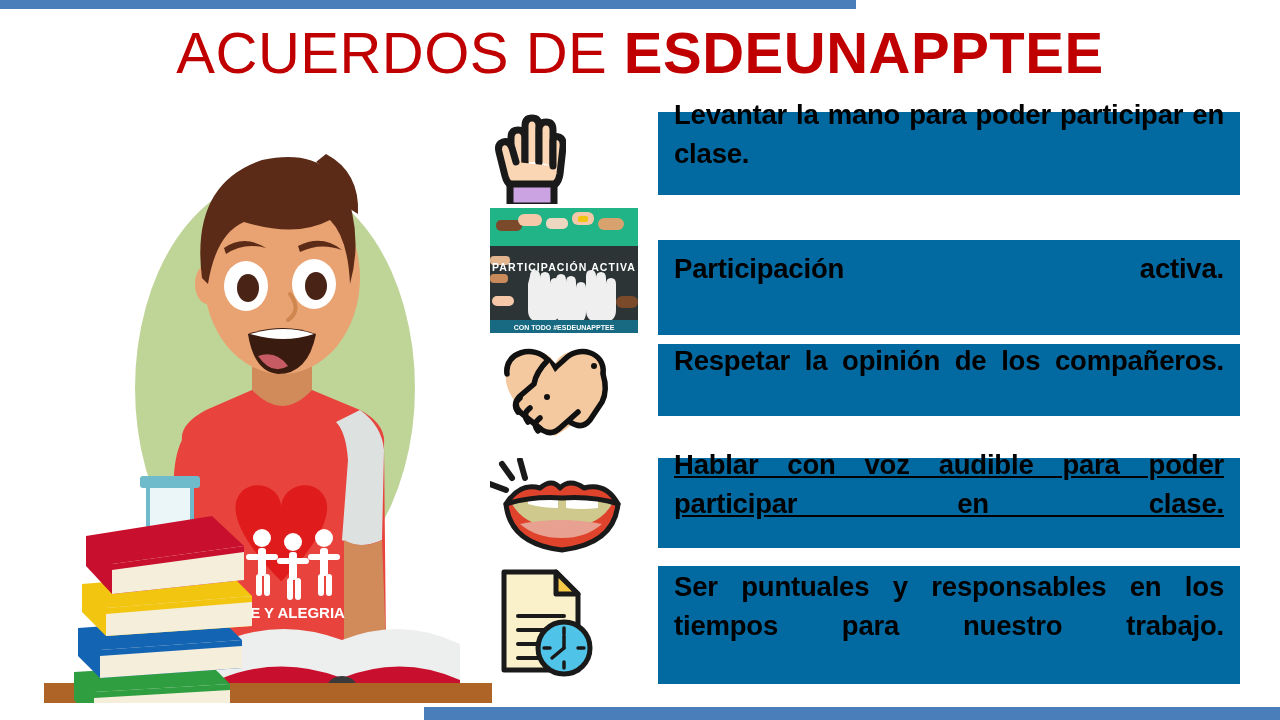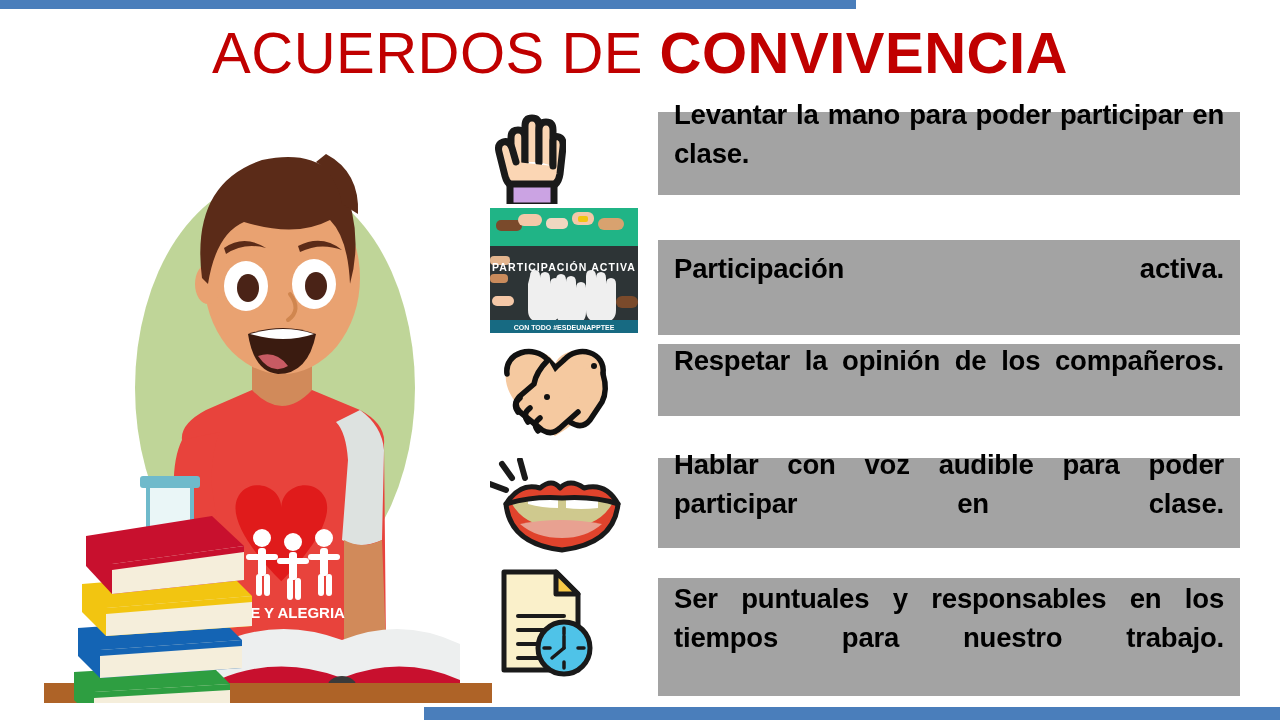--- a/index.html
+++ b/index.html
@@ -73,21 +73,21 @@
   .rule-icon {
     position: absolute;
     left: 0;
     top: 0;
     width: 160px;
     text-align: left;
   }
   .rule-box {
     position: absolute;
     left: 168px;
-    background: #a3a3a3;
+    background: #0369a1;
     box-sizing: border-box;
     padding: 8px 16px 8px 16px;
     display: flex;
     align-items: center;
   }
   .rule-text {
     font-size: 27.5px;
     line-height: 39px;
     font-weight: bold;
     color: #000000;
@@ -106,34 +106,34 @@
   
   .row-0 { top: 8px;   }
   .row-1 { top: 112px; }
   .row-2 { top: 244px; }
   .row-3 { top: 362px; }
   .row-4 { top: 470px; }
 
   .row-0 .rule-box { top: 8px;  height: 83px; width: 582px; }
   .row-1 .rule-box { top: 32px; height: 95px; width: 582px; }
   .row-2 .rule-box { top: 4px;  height: 72px; width: 582px; }
-  .row-3 .rule-box { top: 0px;  height: 90px; width: 582px; }
-  .row-4 .rule-box { top: 12px;  height: 118px; width: 582px; }
+  .row-3 .rule-box { top: 0px;  height: 90px; width: 582px; text-decoration: underline; }
+  .row-4 .rule-box { top: 0px;  height: 118px; width: 582px; }
 
   
   svg { display: block; }
 </style>
 </head>
 <body>
 
 <div class="bar-top"></div>
 <div class="bar-bottom"></div>
 
 <div class="title">
-  <span>ACUERDOS DE </span><span class="t-bold">CONVIVENCIA</span>
+  <span>ACUERDOS DE </span><span class="t-bold">ESDEUNAPPTEE</span>
 </div>
 
 <div class="illustration">
   <svg width="480" height="615" viewBox="0 0 480 615" xmlns="http://www.w3.org/2000/svg">
 
     <ellipse cx="245" cy="300" rx="140" ry="210" fill="#BFD598"></ellipse>
 
     <path d="M222 270 L222 330 Q252 348 282 330 L282 270 Z" fill="#D18A5A"></path>
 
     <path d="M152 352 Q150 336 176 322 L222 302 Q252 334 282 302 L330 322

